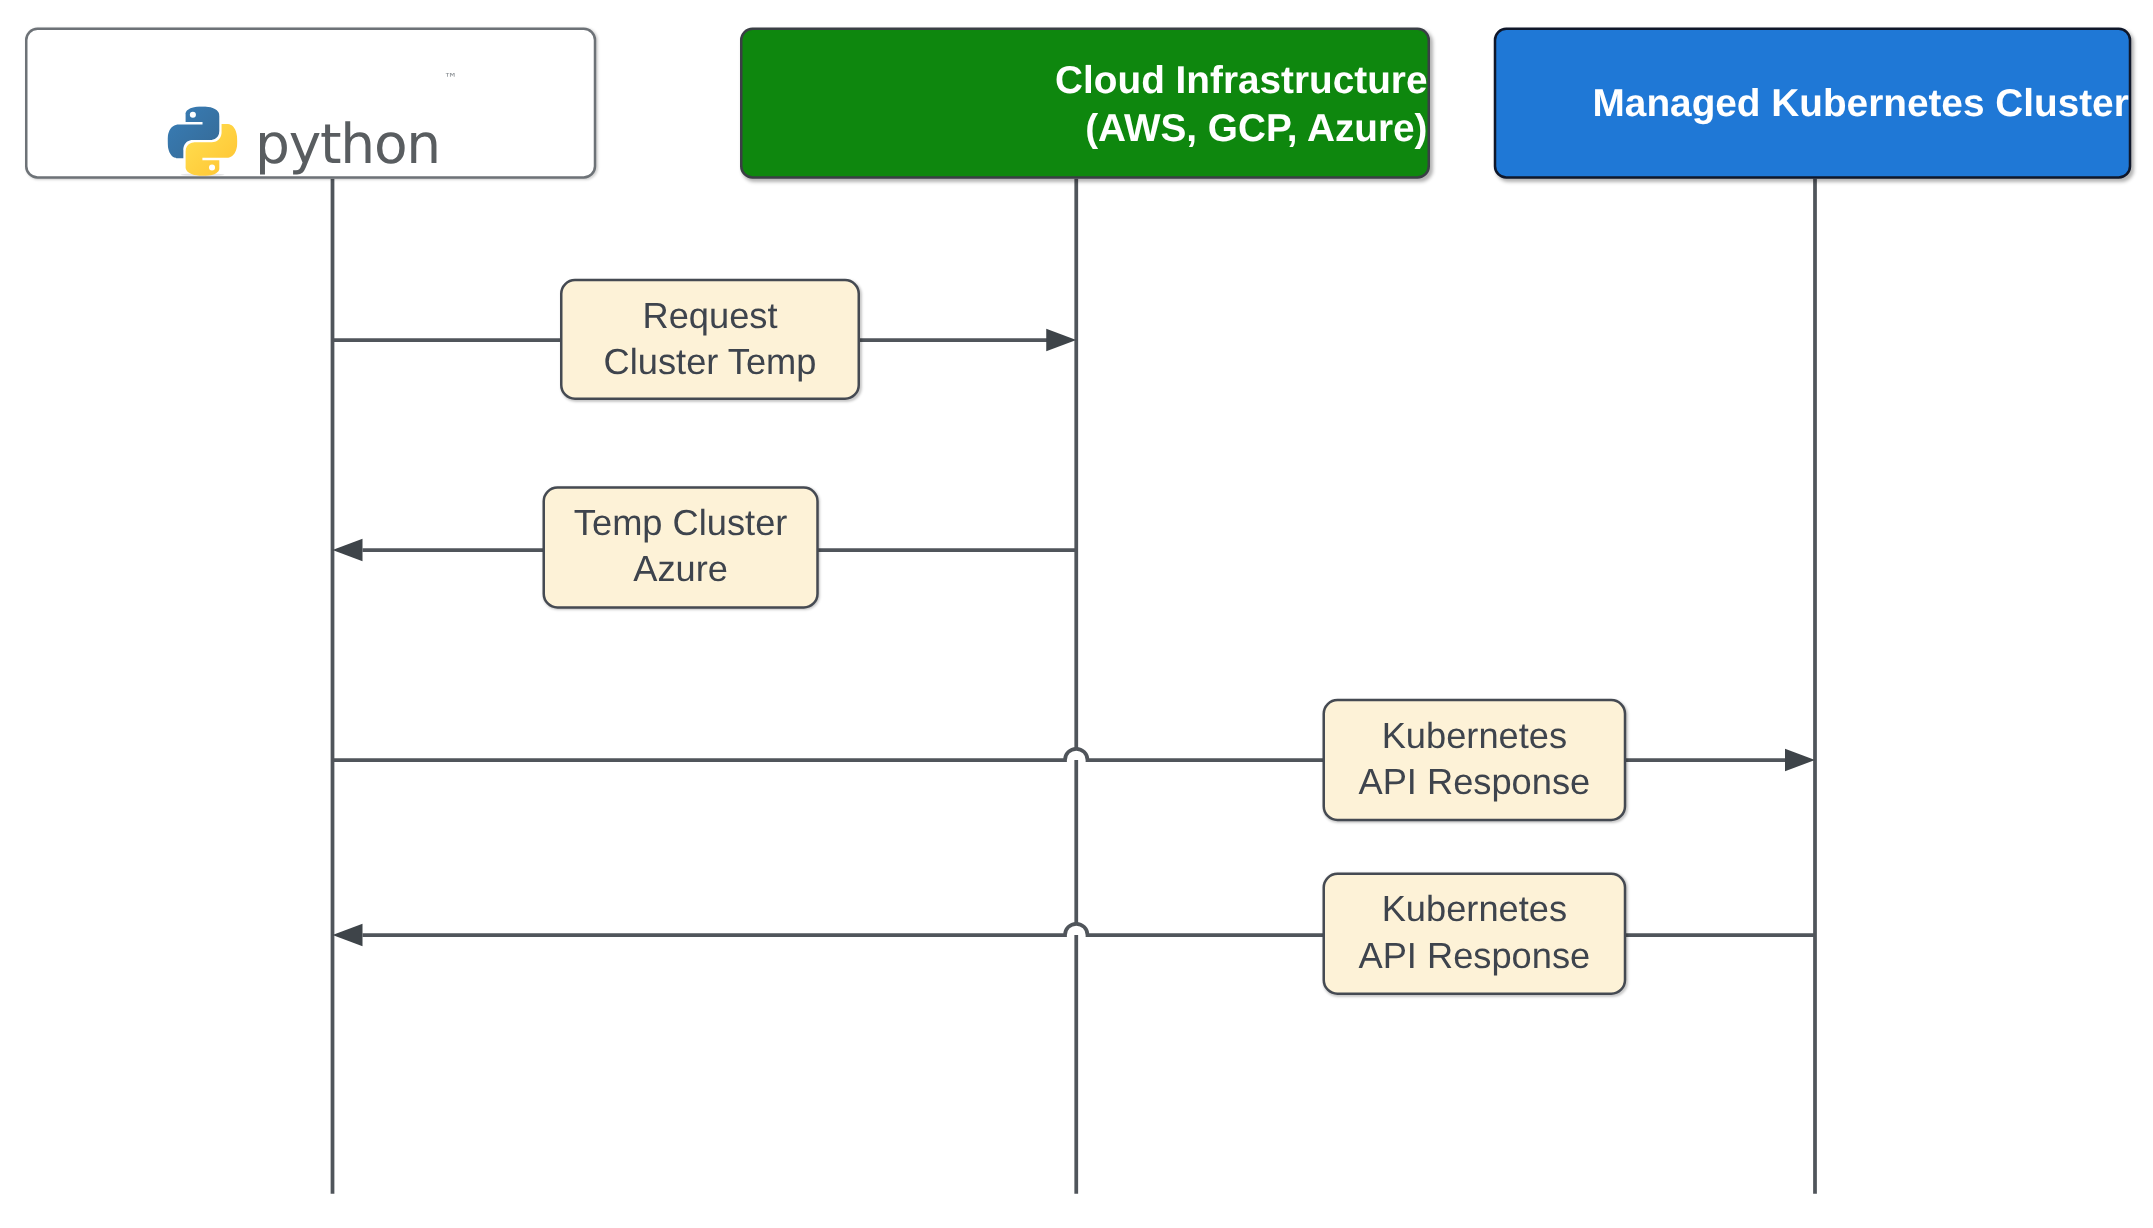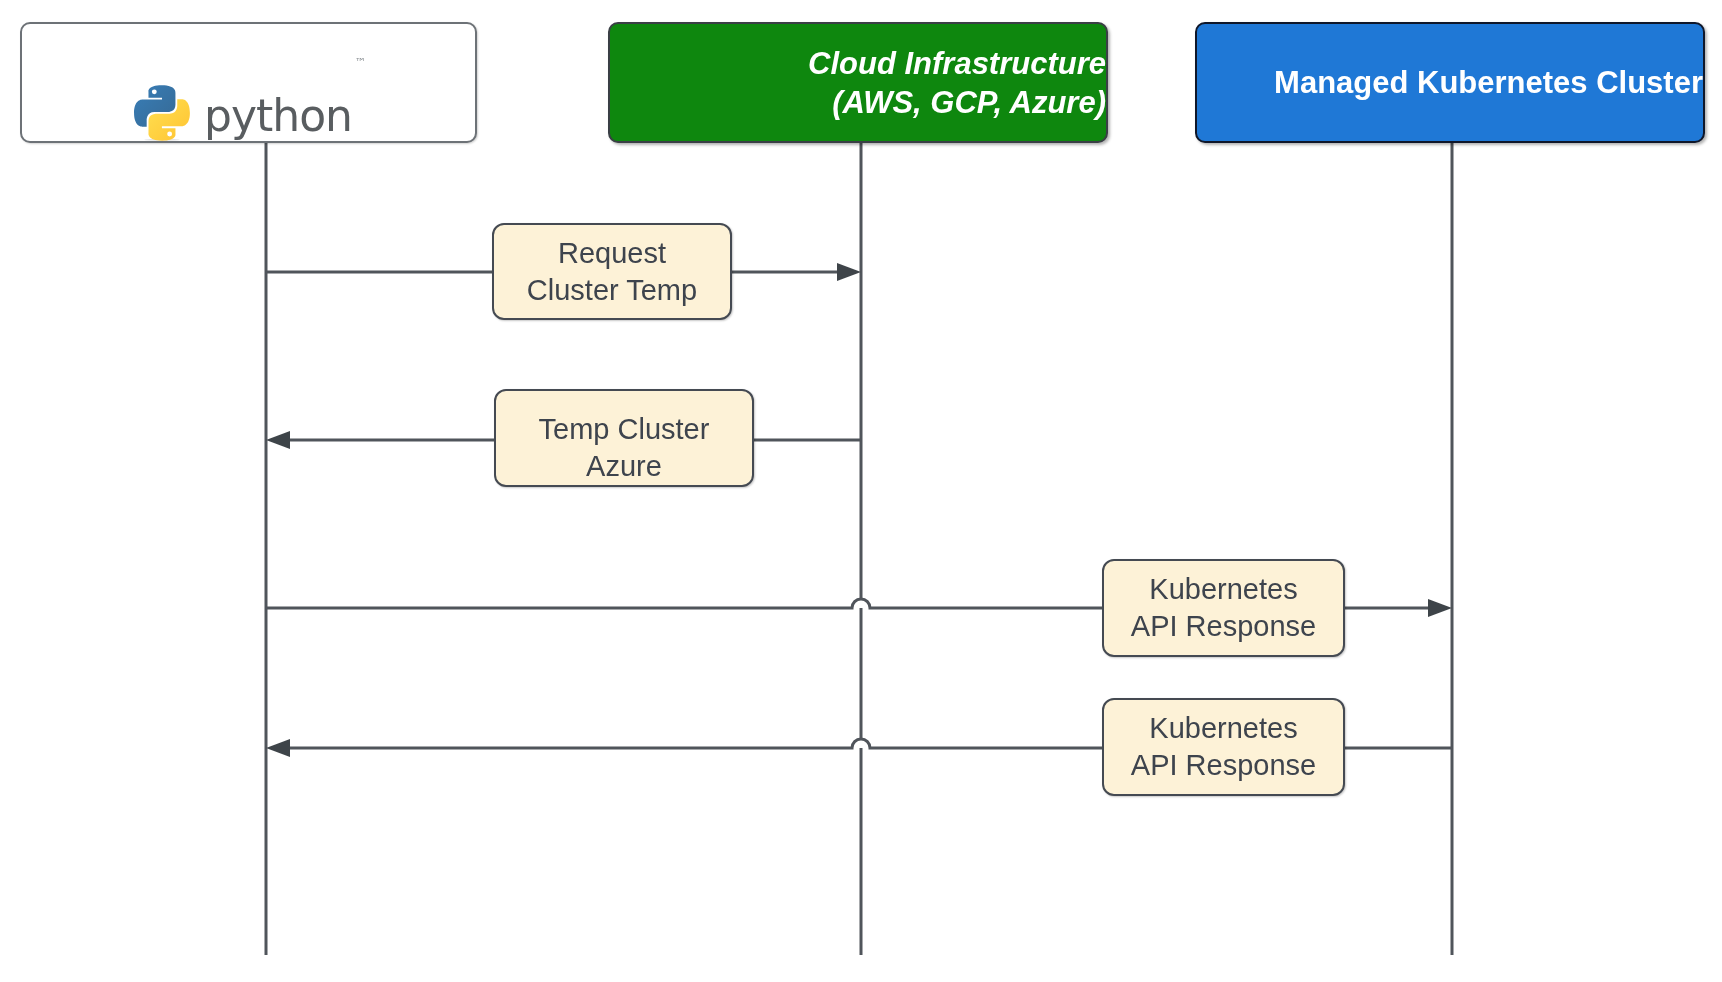--- a/index.html
+++ b/index.html
@@ -46,25 +46,24 @@
   }
   .actor-python {
     left: 20px;
     width: 457px;
     background: #ffffff;
     border: 2px solid #6d7277;
     flex-direction: row;
     box-shadow: 1px 1px 2px rgba(0,0,0,0.18);
   }
   .actor-cloud {
-    left: 608px;
-    width: 500px;
+    left: 592px;
+    width: 552px;
     background: #0e870e;
     border: 2px solid #3a3f45;
-    font-style: italic;
   }
   .actor-k8s {
     left: 1195px;
     width: 510px;
     background: #1f78d6;
     border: 2px solid #0f172a;
   }
   
   .py-logo {
     width: 56px;
@@ -96,30 +95,29 @@
     box-sizing: border-box;
     background: #fdf2d7;
     border: 2px solid #454a52;
     border-radius: 12px;
     display: flex;
     flex-direction: column;
     align-items: center;
     justify-content: center;
     text-align: center;
     box-shadow: 1px 1px 2px rgba(0,0,0,0.22);
-    margin-left: 44px;
   }
   .msg-line {
     color: #3e444d;
     font-size: 29px;
     line-height: 37px;
     white-space: nowrap;
   }
   .msg-1 { left: 448px;  top: 223px; width: 240px; height: 97px; }
-  .msg-2 { left: 450px;  top: 389px; width: 260px; height: 98px; justify-content: flex-end; }
+  .msg-2 { left: 434px;  top: 389px; width: 221px; height: 98px; }
   .msg-3 { left: 1058px; top: 559px; width: 243px; height: 98px; }
   .msg-4 { left: 1058px; top: 698px; width: 243px; height: 98px; }
 </style>
 </head>
 <body>
 
 <div class="stage">
 
   <svg class="wires" viewBox="0 0 1722 982" aria-hidden="true">
 

